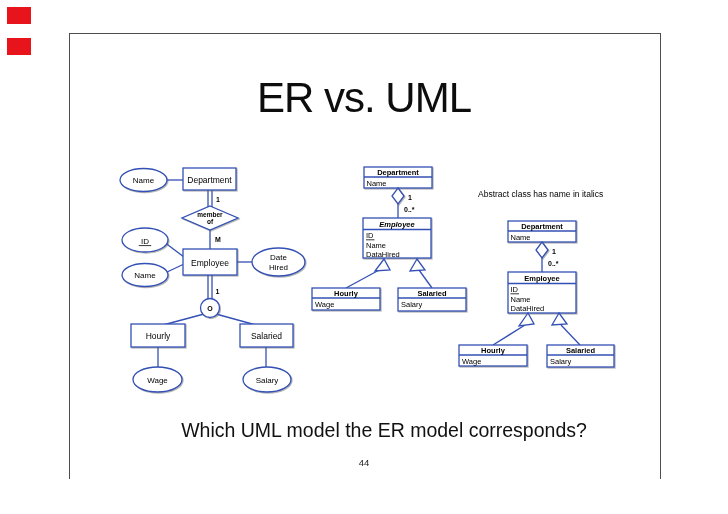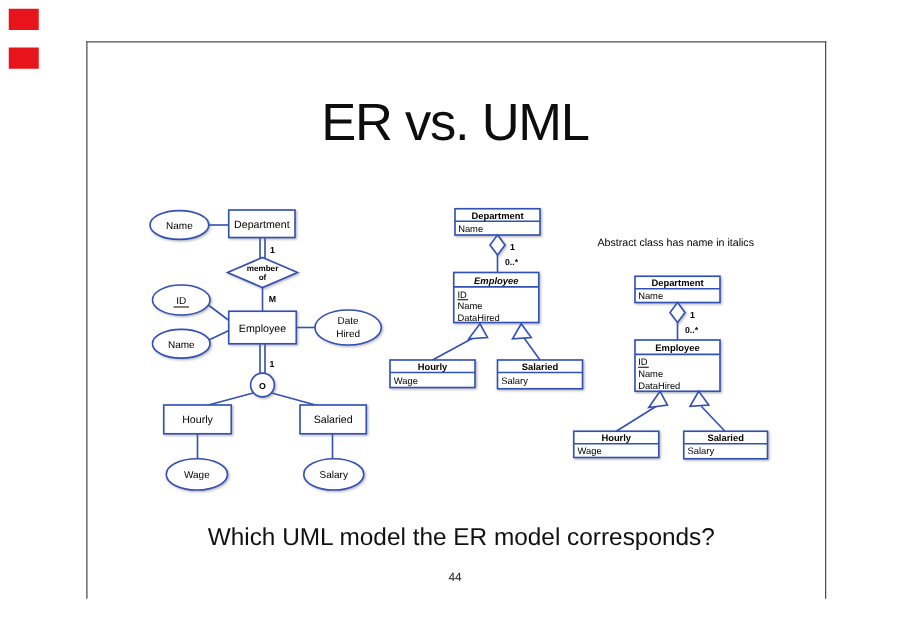--- a/index.html
+++ b/index.html
@@ -12,21 +12,21 @@
           font-family:"Liberation Sans",sans-serif;padding-left:34px;}
   .redbar{position:absolute;left:7px;width:24px;height:17px;background:var(--red-bar);}
   #redbar1{top:7px;}
   #redbar2{top:38px;}
   #frame{position:absolute;left:69px;top:33px;width:590px;height:445px;
          border-left:1px solid var(--slide-border);
          border-top:1px solid var(--slide-border);
          border-right:1px solid var(--slide-border);}
   #title{position:absolute;left:69px;top:72px;width:590px;text-align:center;
          font-size:42px;line-height:1.25;color:#0d0d0d;font-weight:500;letter-spacing:-1px;}
-  #question{position:absolute;left:69px;top:419px;width:600px;text-align:center;
+  #question{position:absolute;left:84px;top:419px;width:600px;text-align:center;
             font-size:19.5px;color:#111;font-weight:500;}
   #pagenum{position:absolute;left:69px;top:457px;width:590px;text-align:center;
            font-size:9.5px;color:#222;}
   svg{position:absolute;left:0;top:0;}
   svg text{font-family:"Liberation Sans",sans-serif;fill:#000;}
   .ln{stroke:var(--diagram-blue);stroke-width:1.3;fill:none;}
   .shape{stroke:var(--diagram-blue);stroke-width:1.3;fill:#fff;}
   .sh{filter:drop-shadow(1.3px 1.3px 0.7px rgba(110,110,110,0.5));}
   .t8{font-size:8px;}
   .t85{font-size:8.5px;}

